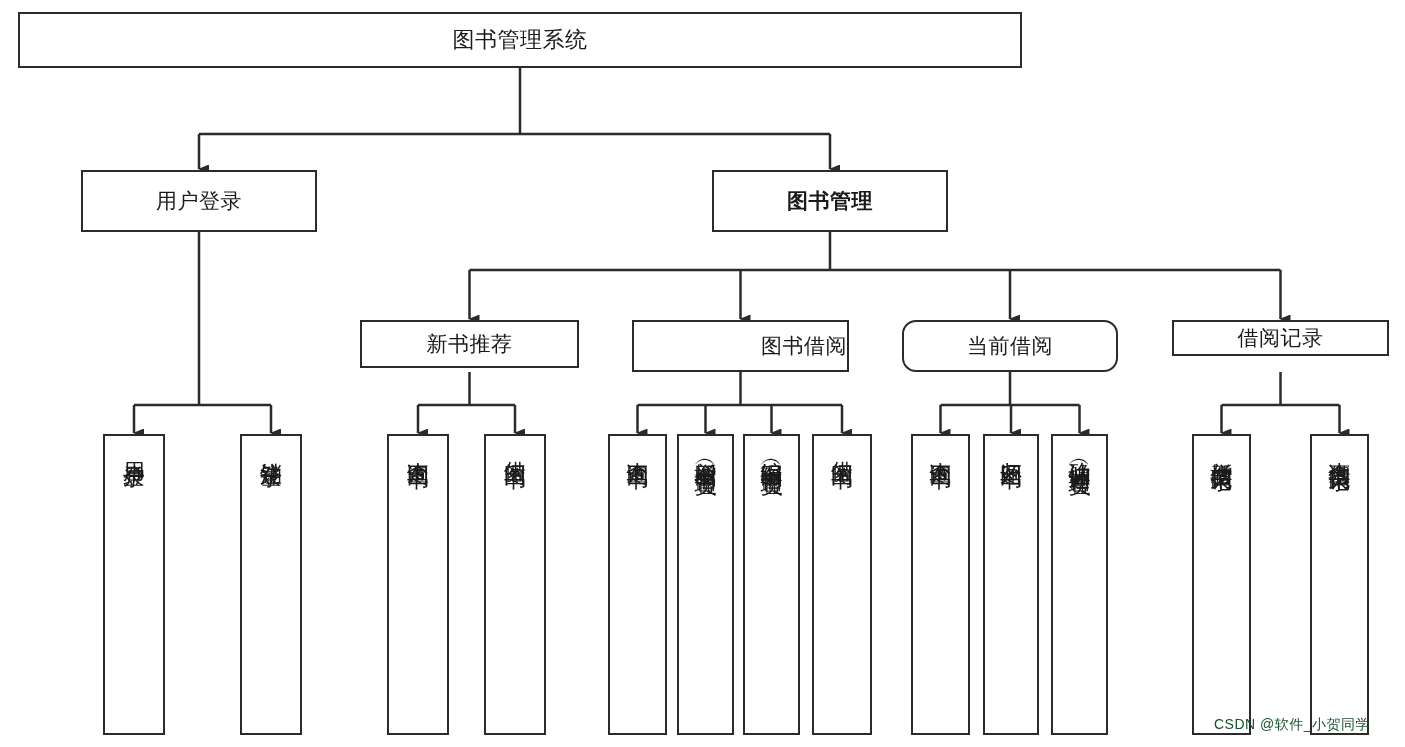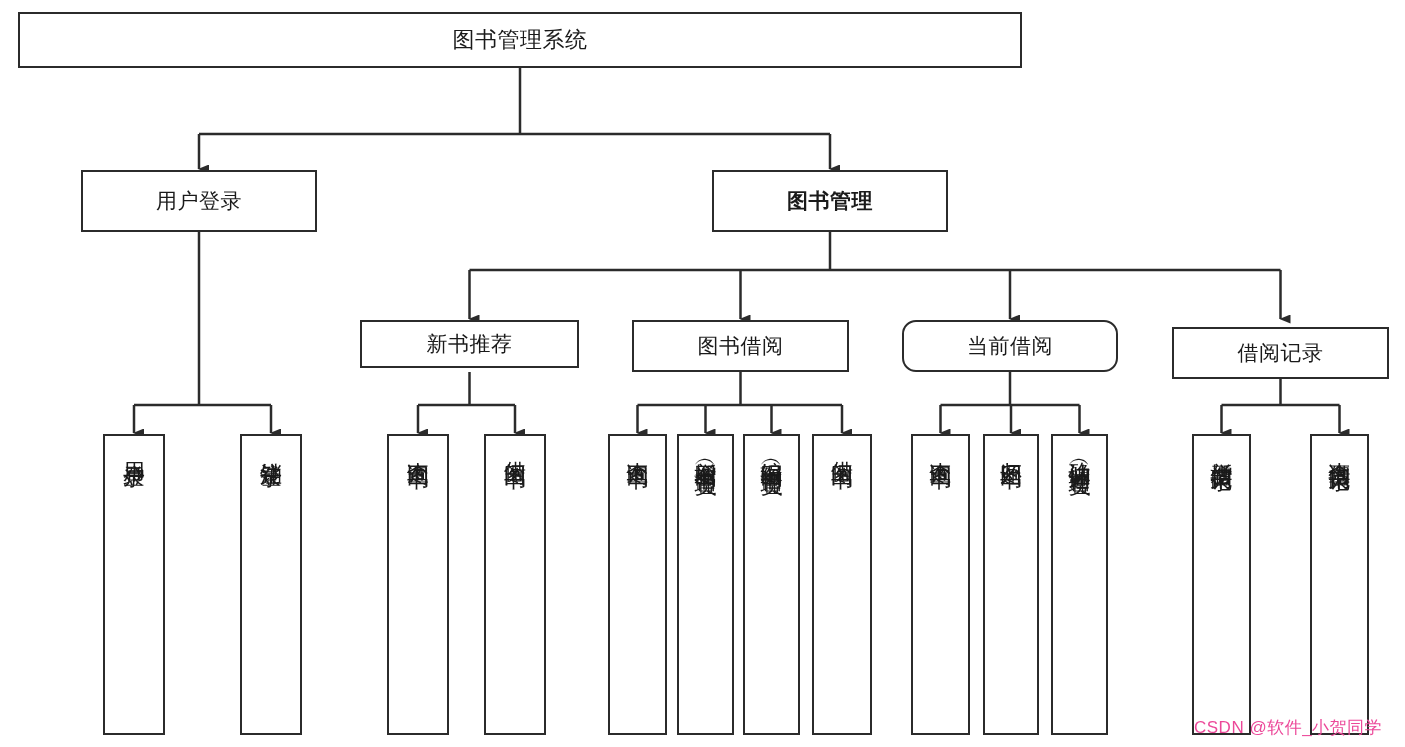--- a/index.html
+++ b/index.html
@@ -56,25 +56,26 @@
   .node.vert .label {
     writing-mode: vertical-rl;
     text-orientation: upright;
     font-size: 22px;
     line-height: 1.18;
     letter-spacing: 2px;
     white-space: nowrap;
   }
   .watermark {
     position: absolute;
-    color: #ec4899;
-    font-size: 17px;
+    color: #14532d;
+    font-size: 14px;
     white-space: nowrap;
     z-index: 3;
     letter-spacing: 0.5px;
+    padding-left: 20px;
   }
 </style>
 </head>
 <body>
 
 <div id="canvas">
   <svg id="edges" viewBox="0 0 1405 747" xmlns="http://www.w3.org/2000/svg">
     <defs>
       <marker id="arrowhead" markerWidth="9" markerHeight="11" refX="4.5" refY="10" orient="auto" markerUnits="userSpaceOnUse">
         <path d="M0,0 L9,0 L4.5,11 Z" fill="#2b2b2b"></path>
@@ -124,27 +125,27 @@
   <div class="node horiz" style="left: 81px; top: 170px; width: 236px; height: 62px;">
     <span class="label">用户登录</span>
   </div>
   <div class="node horiz" style="left: 712px; top: 170px; width: 236px; height: 62px; font-weight: bold;">
     <span class="label">图书管理</span>
   </div>
 
   <div class="node horiz" style="left: 360px; top: 320px; width: 219px; height: 48px;">
     <span class="label">新书推荐</span>
   </div>
-  <div class="node horiz" style="left: 632px; top: 320px; width: 217px; height: 52px;">
+  <div class="node horiz" style="left: 632px; top: 320px; width: 217px; height: 52px; justify-content: flex-end;">
     <span class="label">图书借阅</span>
   </div>
   <div class="node horiz" style="left: 902px; top: 320px; width: 216px; height: 52px; border-radius: 14px;">
     <span class="label">当前借阅</span>
   </div>
-  <div class="node horiz" style="left: 1172px; top: 327px; width: 217px; height: 52px;">
+  <div class="node horiz" style="left: 1172px; top: 320px; width: 217px; height: 36px;">
     <span class="label">借阅记录</span>
   </div>
 
   <div class="node vert" style="left: 103px; top: 434px; width: 62px; height: 301px;">
     <span class="label">用户登录</span>
   </div>
   <div class="node vert" style="left: 240px; top: 434px; width: 62px; height: 301px;">
     <span class="label">注销登录</span>
   </div>
   <div class="node vert" style="left: 387px; top: 434px; width: 62px; height: 301px;">

